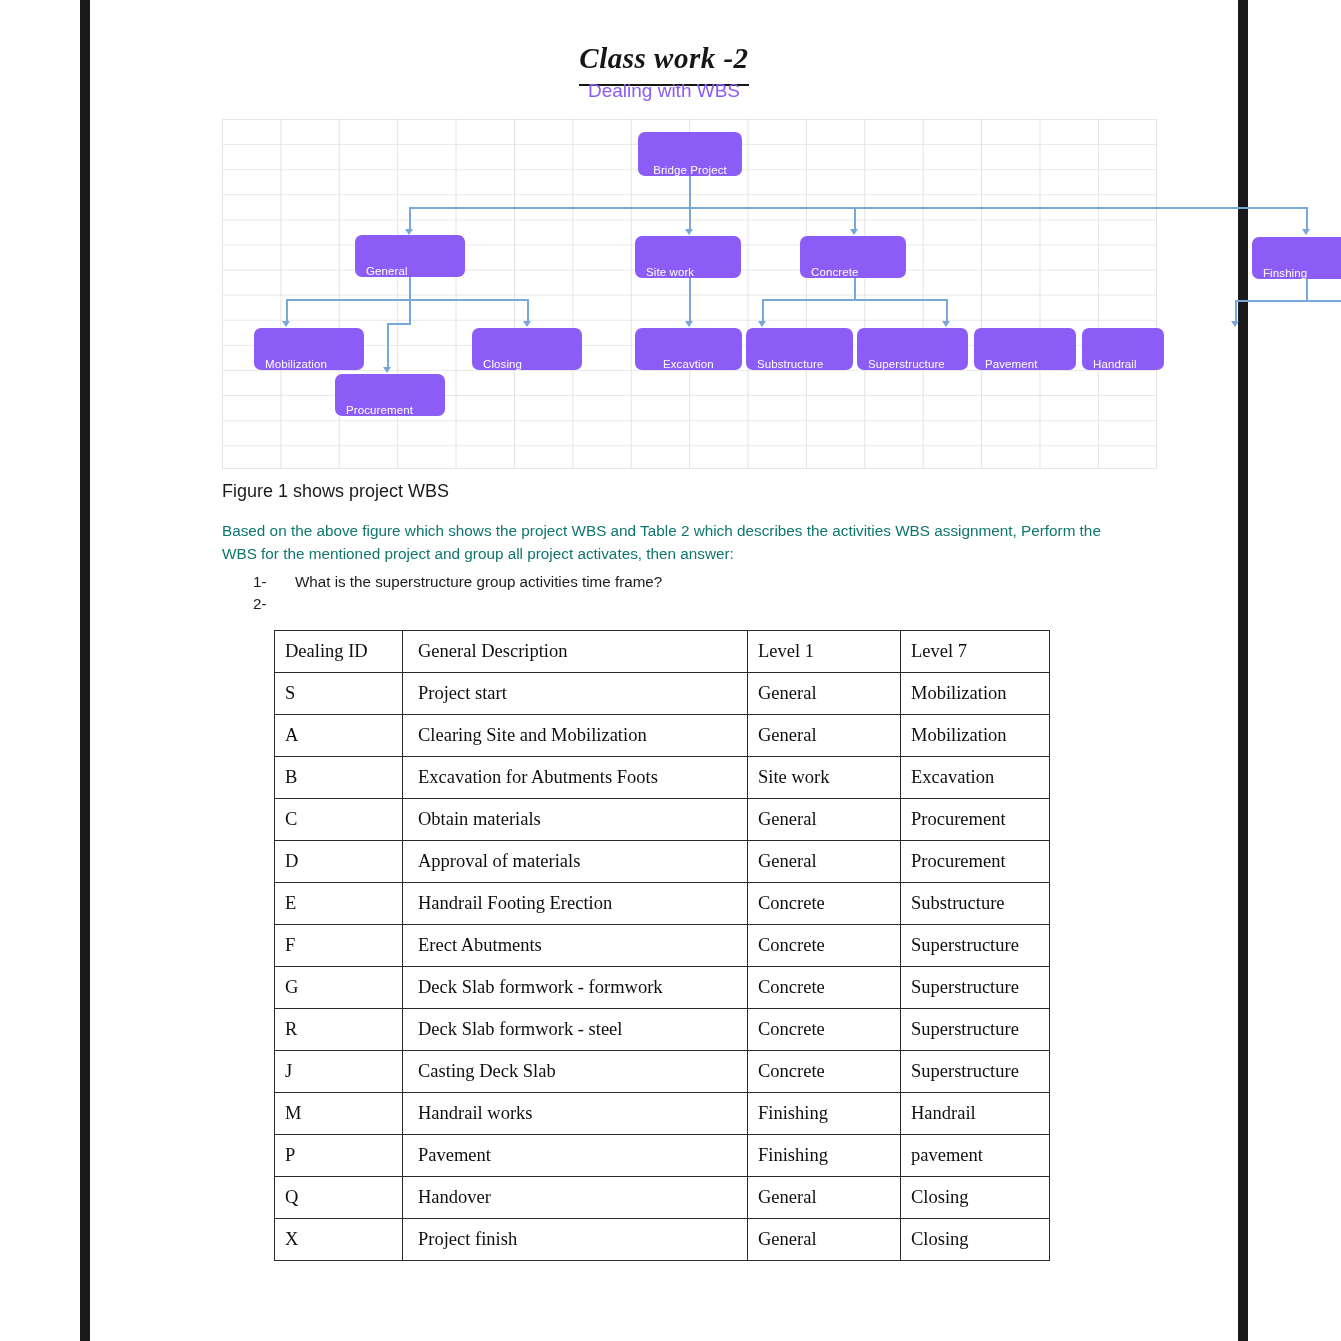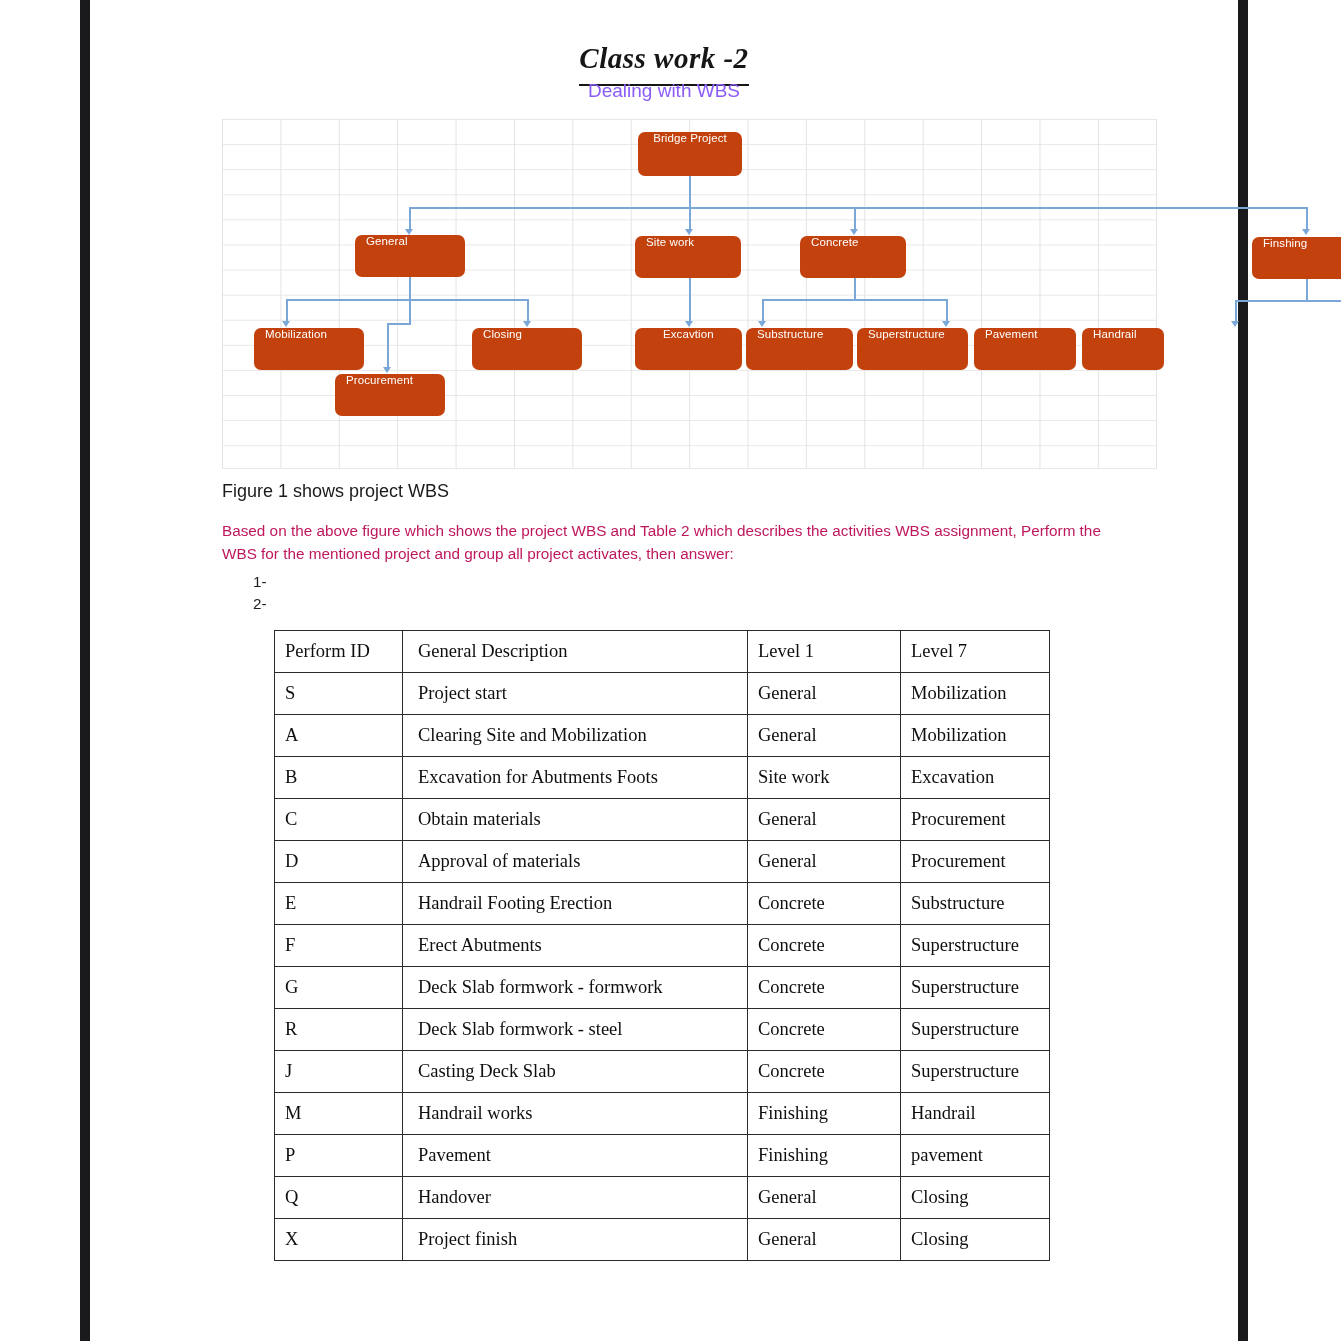--- a/index.html
+++ b/index.html
@@ -76,27 +76,27 @@
     background-color: #ffffff;
     background-image:
       linear-gradient(to right, #e3e3e3 1px, transparent 1px),
       linear-gradient(to bottom, #e8e8e8 1px, transparent 1px);
     background-size: 58.4px 25.1px;
     border-right: 1px solid #e3e3e3;
     border-bottom: 1px solid #e8e8e8;
   }
   .node {
     position: absolute;
-    background: #c2410c;
+    background: #8b5cf6;
     border-radius: 7px;
     color: #ffffff;
     font-size: 11.5px;
     font-weight: 400;
     display: flex;
-    align-items: flex-start;
+    align-items: flex-end;
     padding-left: 11px;
     box-sizing: border-box;
     letter-spacing: .1px;
     white-space: nowrap;
   }
   .node.centered { justify-content: center; padding-left: 0; }
   .conn {
     position: absolute;
     background: #79a7d8;
   }
@@ -116,21 +116,21 @@
     left: 132px; top: 481px;
     font-size: 18px;
     color: #1b1b1b;
   }
   .para {
     position: absolute;
     left: 132px; top: 520px;
     width: 880px;
     font-size: 15.3px;
     line-height: 1.5;
-    color: #be185d;
+    color: #0f766e;
   }
   .qlist {
     position: absolute;
     left: 163px; top: 571px;
     width: 800px;
     font-size: 15.2px;
     line-height: 1.42;
     color: #1c1c1c;
   }
   .qrow { display: flex; }
@@ -265,37 +265,38 @@
         <span>Handrail</span>
       </div>
     </div>
 
     <div class="fig-caption">Figure 1 shows project WBS</div>
     <div class="para">Based on the above figure which shows the project WBS and Table 2 which describes the activities WBS assignment, Perform the WBS for the mentioned project and group all project activates, then answer:</div>
 
     <div class="qlist">
       <div class="qrow">
         <span class="qnum">1-</span>
+        <span>What is the superstructure group activities time frame?</span>
       </div>
       <div class="qrow">
         <span class="qnum">2-</span>
       </div>
     </div>
 
     <div class="tbl-wrap">
       <table class="wbs">
         <colgroup>
           <col class="c0">
             <col class="c1">
             <col class="c2">
             <col class="c3">
         </colgroup>
         <thead>
           <tr>
-            <th>Perform ID</th>
+            <th>Dealing ID</th>
             <th class="desc">General Description</th>
             <th>Level 1</th>
             <th>Level 7</th>
           </tr>
         </thead>
         <tbody>
             <tr>
               <td>S</td>
               <td class="desc">Project start</td>
               <td>General</td>

